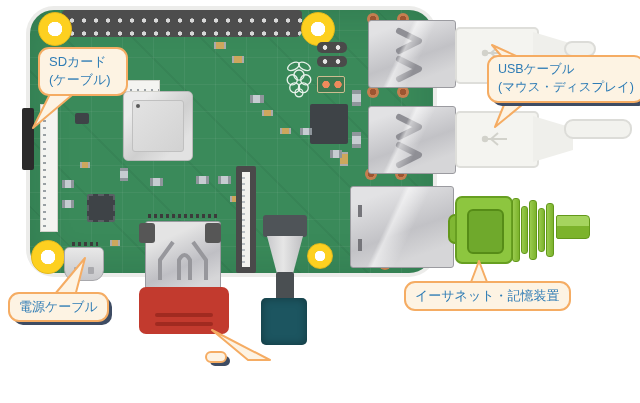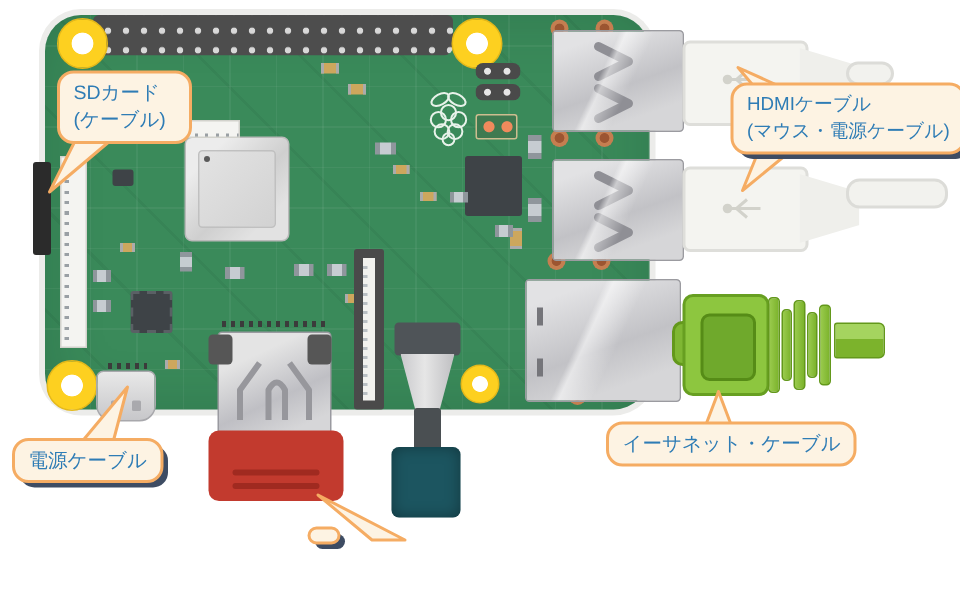--- a/index.html
+++ b/index.html
@@ -301,28 +301,28 @@
       <polygon points="508,95 534,95 495,127"></polygon>
     </g>
   </svg>
 
   <div class="bubble" style="left:38px; top:47px; min-width:90px;">
     <div>SDカード</div>
     <div>(ケーブル)</div>
   </div>
 
   <div class="bubble shadowed small" style="left:487px; top:55px;">
-    <div>HDMIケーブル</div>
-    <div>(マウス・電源ケーブル)</div>
+    <div>USBケーブル</div>
+    <div>(マウス・ディスプレイ)</div>
   </div>
 
   <div class="bubble shadowed" style="left:8px; top:292px;">
     <div>電源ケーブル</div>
   </div>
 
   <div class="bubble shadowed" style="left:205px; top:351px;">
   </div>
 
   <div class="bubble" style="left:404px; top:281px;">
-    <div>イーサネット・ケーブル</div>
+    <div>イーサネット・記憶装置</div>
   </div>
 
 </div>
 
 </body></html>

